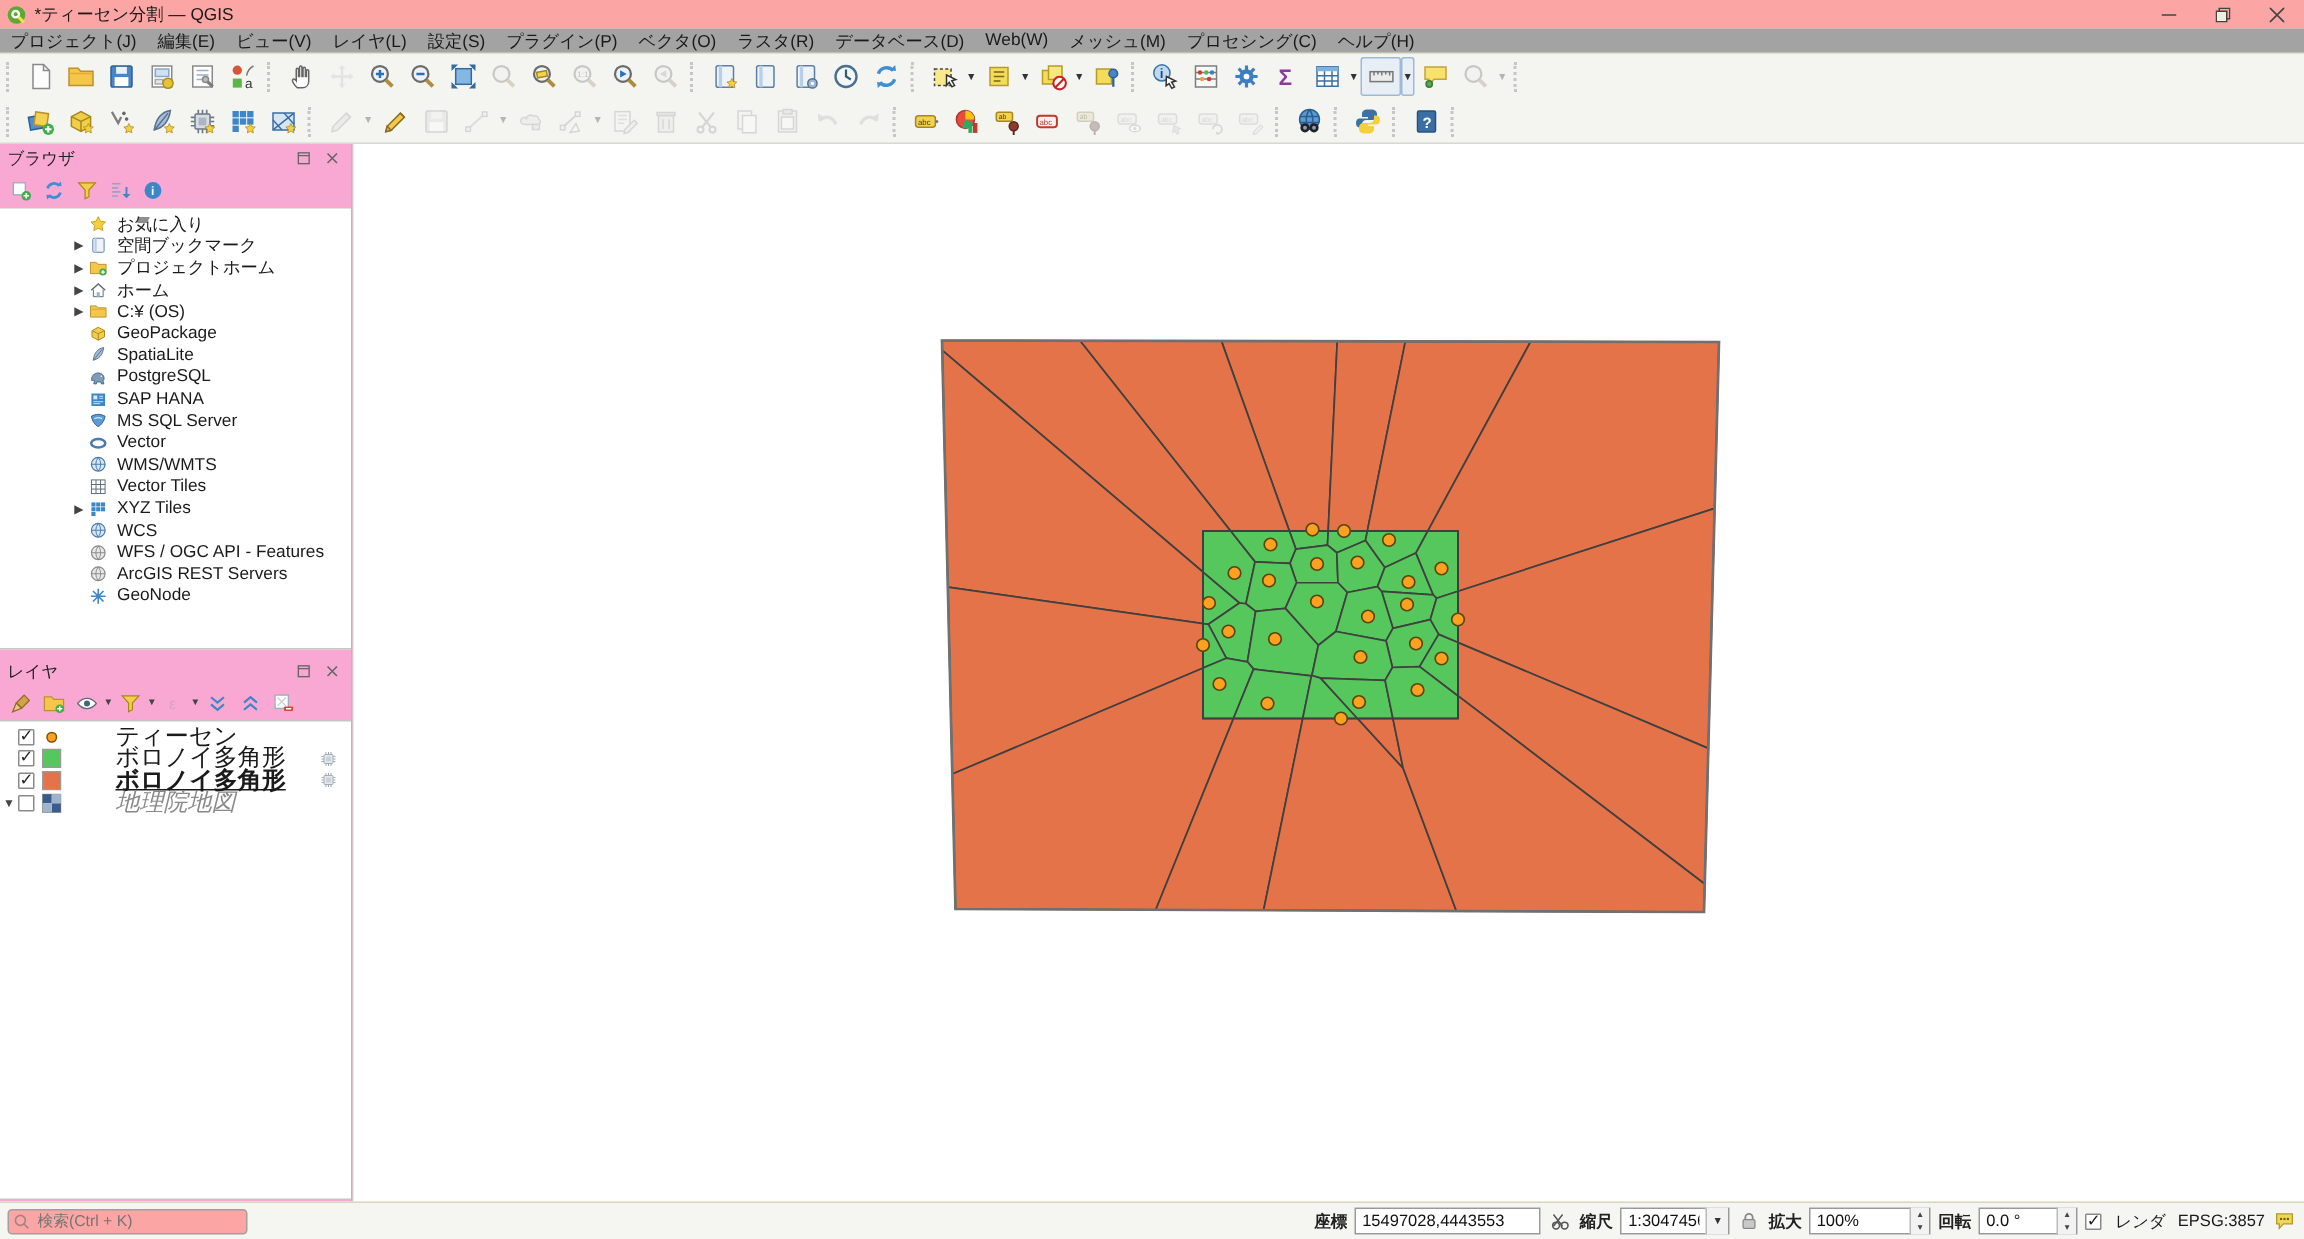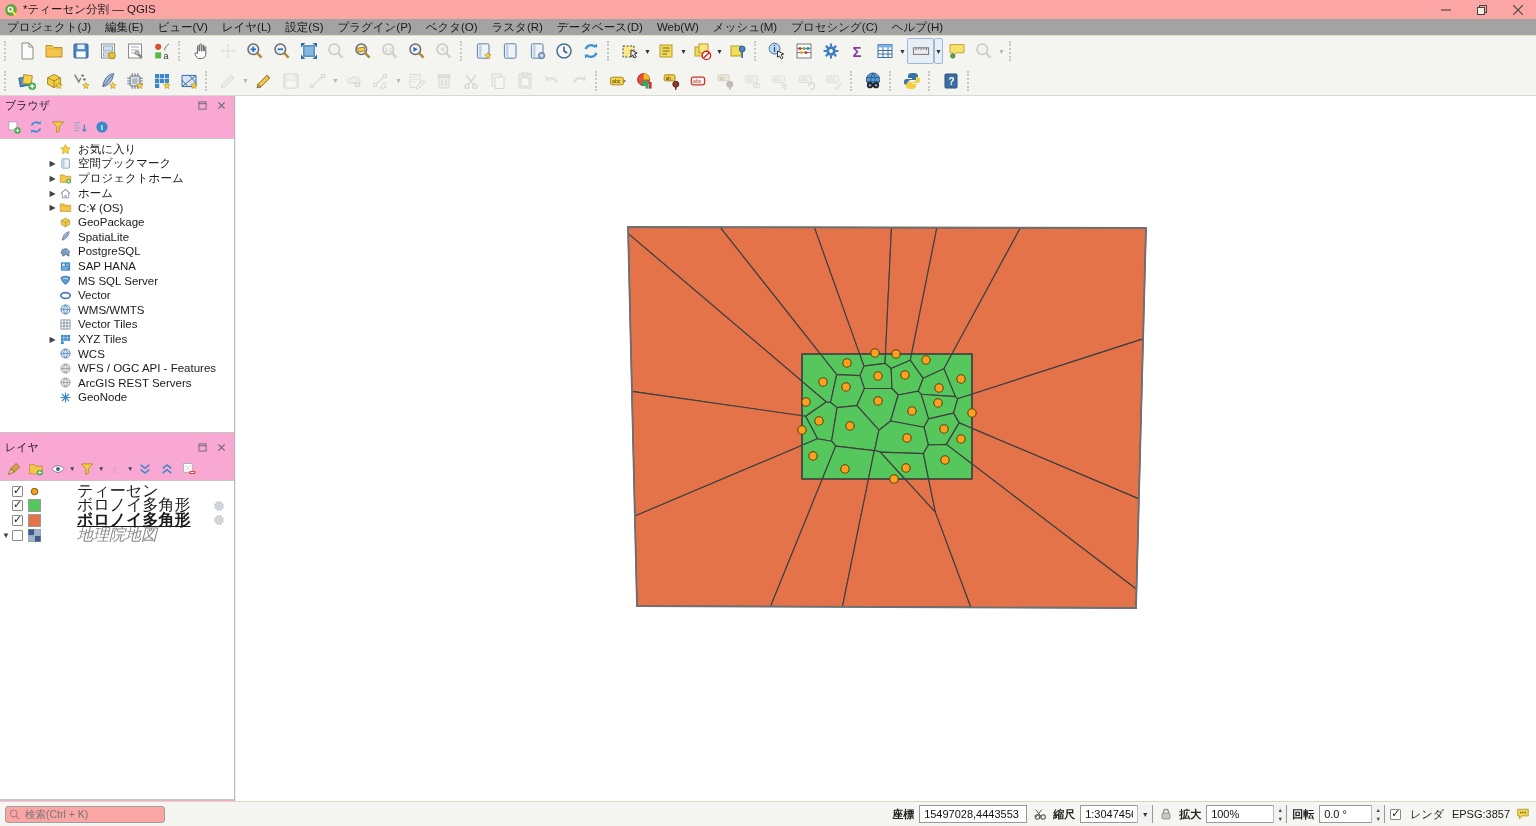--- a/index.html
+++ b/index.html
@@ -1079,21 +1079,21 @@
 <div id="statusbar">
   <div class="searchwrap">
     <svg viewBox="0 0 12 12">
         <circle cx="5" cy="5" r="3.6" fill="none" stroke="#666" stroke-width="1.2"></circle>
         <path d="M7.8 7.8l3 3" stroke="#666" stroke-width="1.2"></path>
       </svg>
     <input type="text" placeholder="検索(Ctrl + K)" style="">
   </div>
   <div style="flex:1"></div>
   <span class="sb-label">座標</span>
-  <div class="sb-field" style="width:108px">
+  <div class="sb-field" style="width:124px">
     <input value="15497028,4443553" style="">
   </div>
   <span class="sb-icon">
     <svg viewBox="0 0 16 16">
         <path d="M3 3l7 9M10 3L3 12" stroke="#555" stroke-width="1.1"></path>
         <circle cx="5" cy="11.5" r="2.6" fill="none" stroke="#555" stroke-width="1.2"></circle>
         <circle cx="11.5" cy="11.5" r="2.6" fill="none" stroke="#555" stroke-width="1.2"></circle>
       </svg>
   </span>
   <span class="sb-label">縮尺</span>

